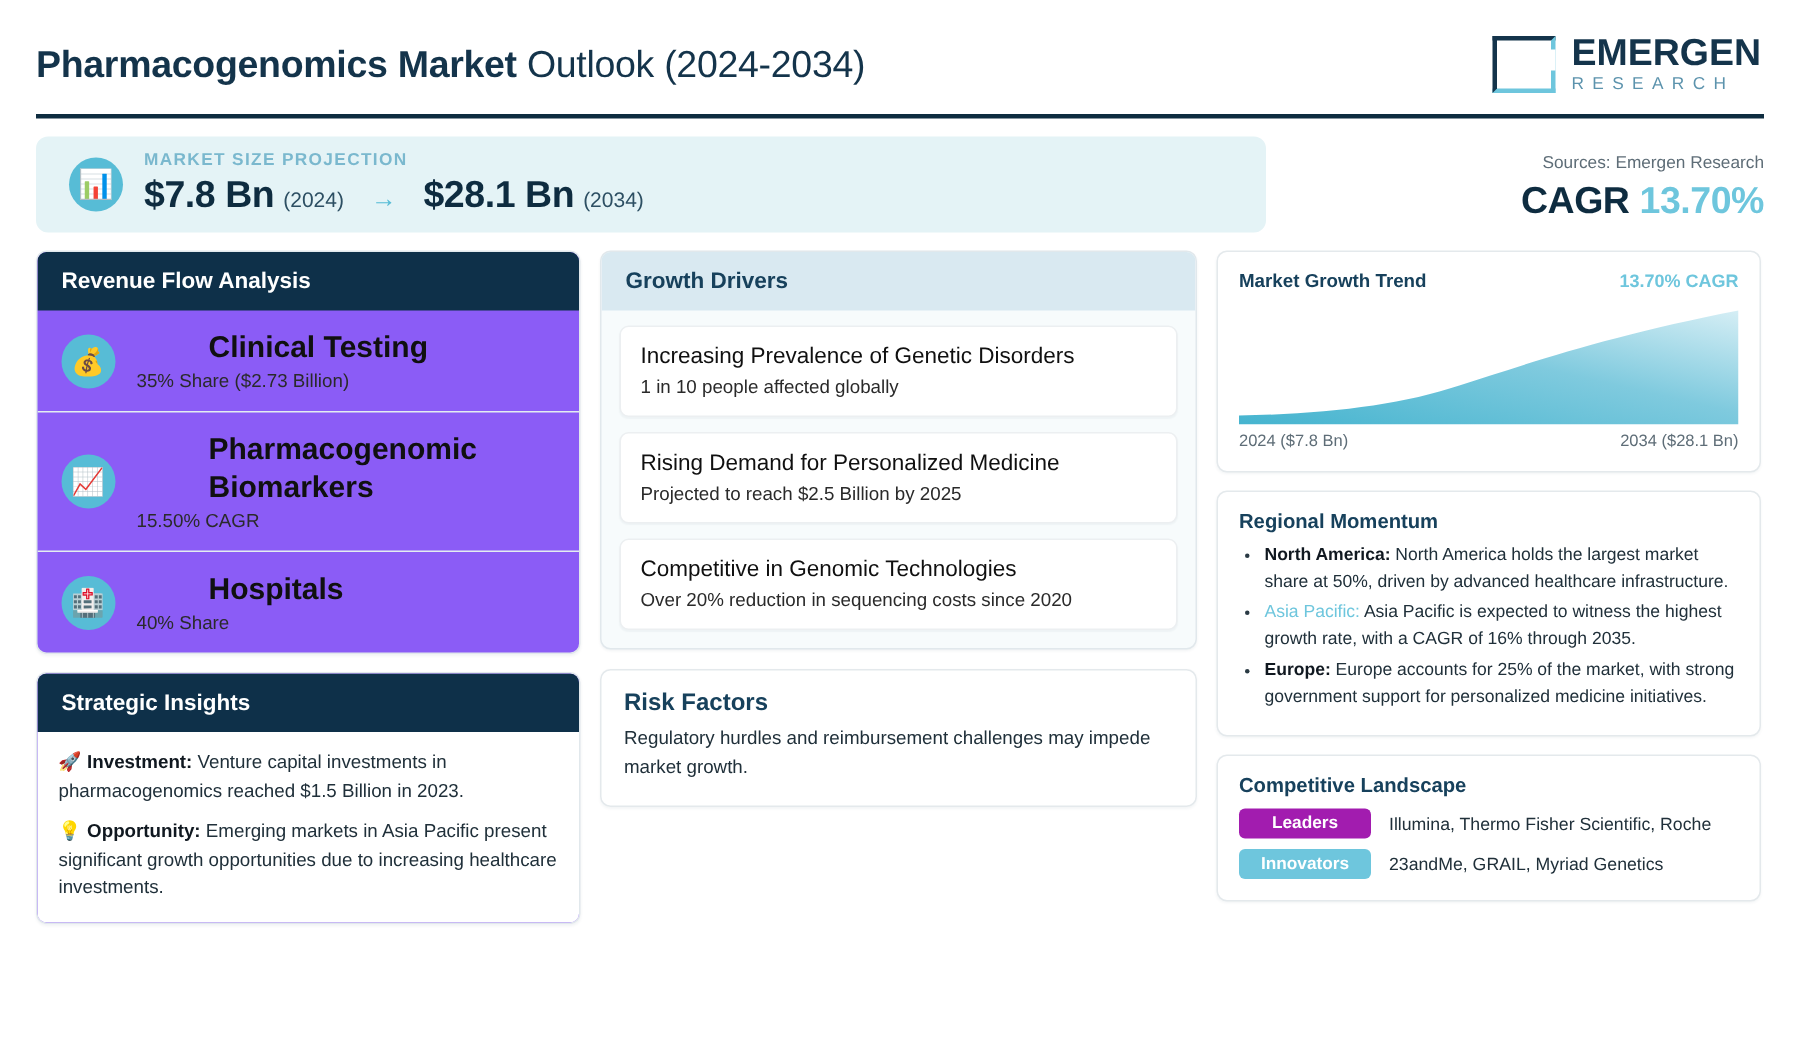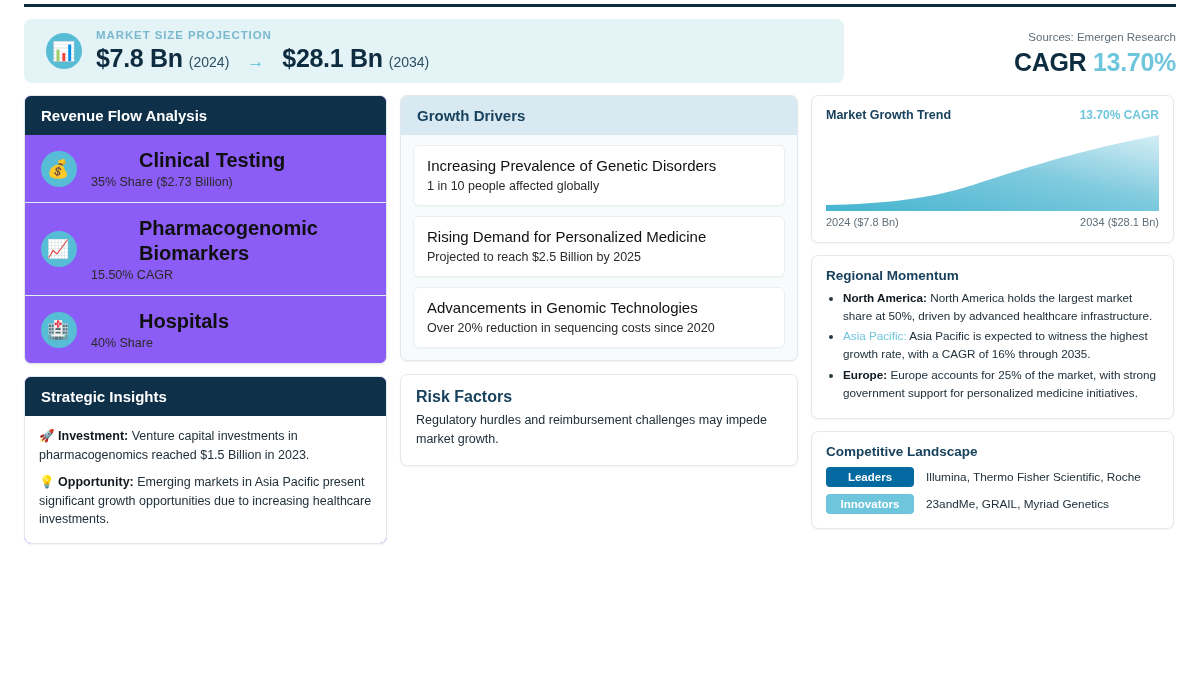--- a/index.html
+++ b/index.html
@@ -368,32 +368,44 @@
   .comp-badge {
     width: 88px;
     flex: none;
     text-align: center;
     font-size: 11.5px;
     font-weight: bold;
     color: #ffffff;
     padding: 4px 0;
     border-radius: 4px;
   }
-  .badge-leaders { background: #0369a1; }
+  .badge-leaders { background: #a21caf; }
   .badge-innovators { background: #6ec6dd; }
   .comp-names {
     font-size: 11.8px;
     color: #20303a;
   }
 </style>
 </head>
 <body>
 
 <div class="page">
 
+  <div class="header">
+    <div class="title">
+      <span class="strong">Pharmacogenomics Market</span><span class="light"> Outlook (2024-2034)</span>
+    </div>
+    <div class="logo">
+      <div class="logo-mark"></div>
+      <div class="logo-text">
+        <div class="logo-name">EMERGEN</div>
+        <div class="logo-sub">RESEARCH</div>
+      </div>
+    </div>
+  </div>
   <div class="title-rule"></div>
 
   <div style="position:relative;">
     <div class="banner">
       <div class="banner-icon">📊</div>
       <div class="banner-text">
         <div class="banner-label">MARKET SIZE PROJECTION</div>
         <div class="banner-values">
           <span class="big-val">$7.8 Bn</span>
           <span class="yr">(2024)</span>
@@ -465,21 +477,21 @@
         <div class="driver-wrap">
           <div class="driver-card">
             <div class="driver-title">Increasing Prevalence of Genetic Disorders</div>
             <div class="driver-sub">1 in 10 people affected globally</div>
           </div>
           <div class="driver-card">
             <div class="driver-title">Rising Demand for Personalized Medicine</div>
             <div class="driver-sub">Projected to reach $2.5 Billion by 2025</div>
           </div>
           <div class="driver-card">
-            <div class="driver-title">Advancements in Genomic Technologies</div>
+            <div class="driver-title">Competitive in Genomic Technologies</div>
             <div class="driver-sub">Over 20% reduction in sequencing costs since 2020</div>
           </div>
         </div>
       </div>
 
       <div class="risk">
         <div class="risk-title">Risk Factors</div>
         <div class="risk-body">Regulatory hurdles and reimbursement challenges may impede market growth.</div>
       </div>
     </div>

